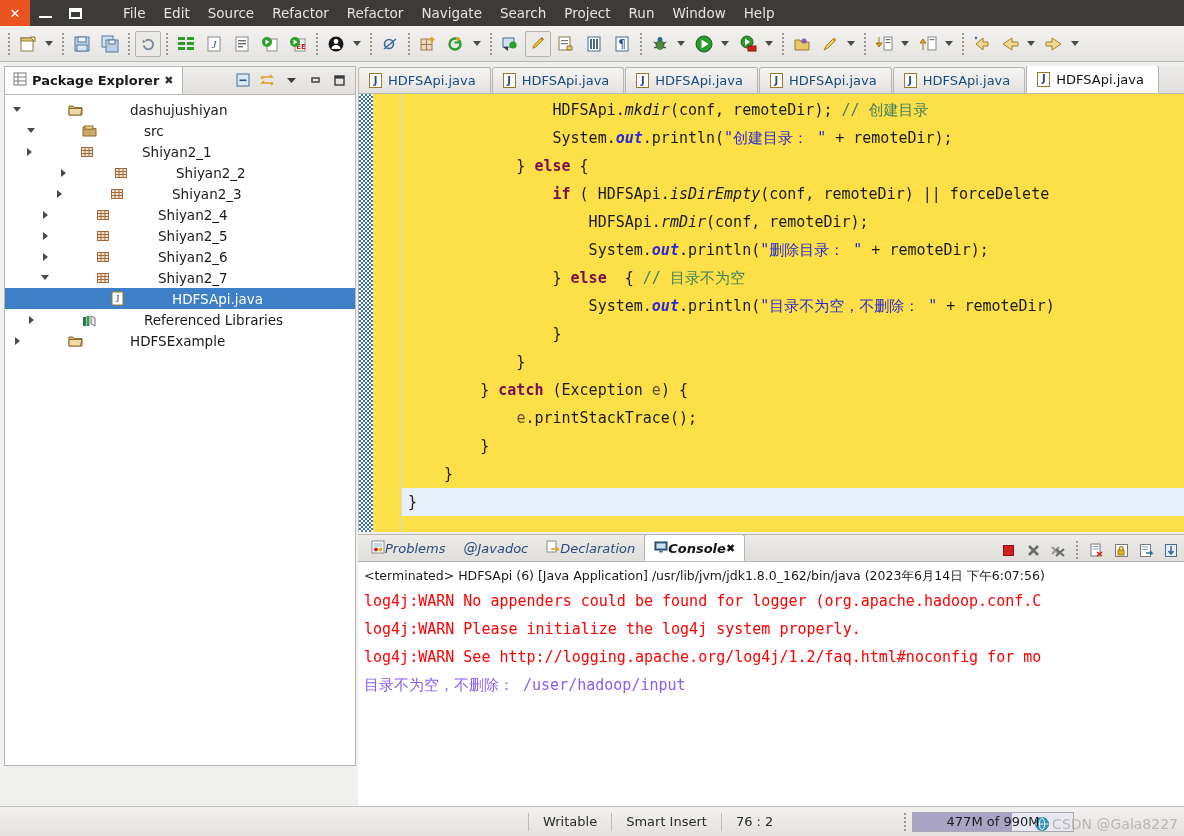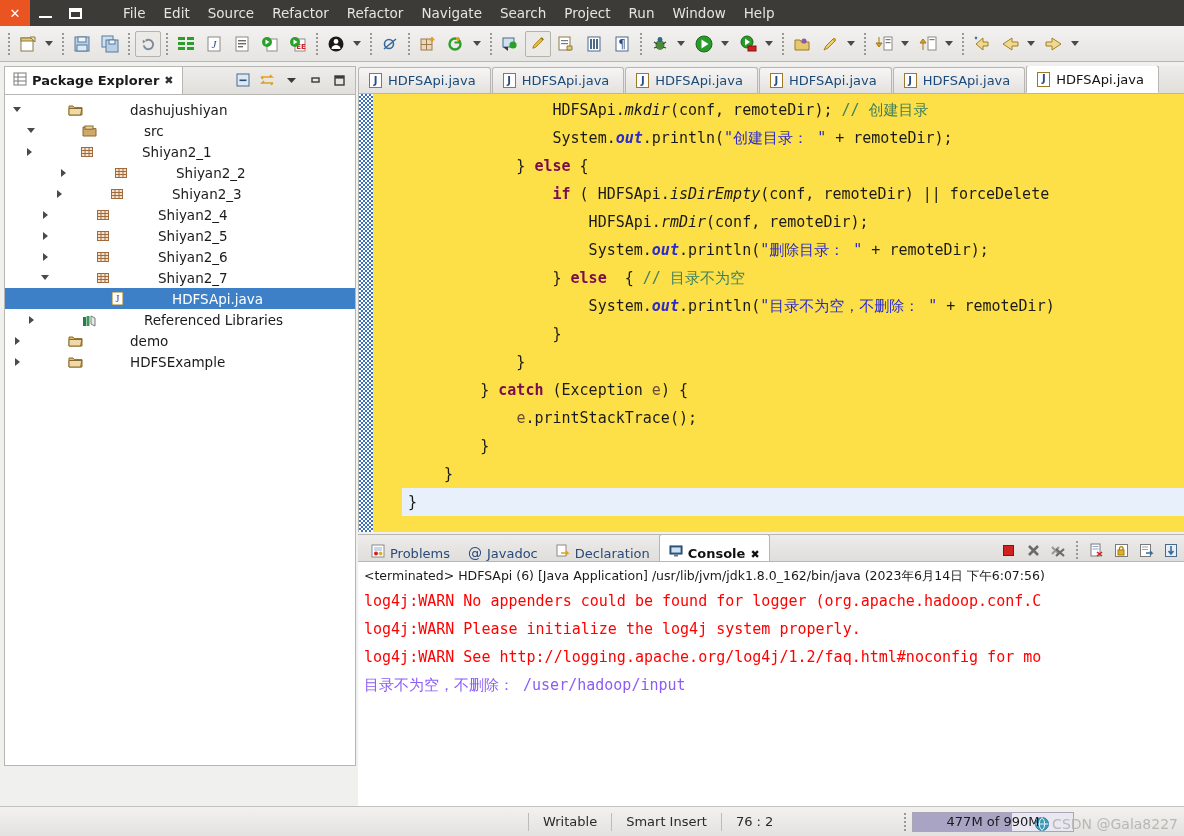--- a/index.html
+++ b/index.html
@@ -163,22 +163,22 @@
     position: absolute; left: 358px; top: 472px; right: 0; height: 272px;
     background: #ffffff;
   }
   .ctabs {
     height: 28px; display: flex; align-items: flex-end;
     background: linear-gradient(#eeecea, #e0dedb);
     border-top: 1px solid #b8b6b3; border-bottom: 1px solid #b8b6b3;
     padding-left: 4px;
   }
   .ctab {
-    display: flex; align-items: flex-end; gap: 5px; height: 26px; padding: 0 9px;
-    font-size: 13px; color: #2a4a7a; white-space: nowrap;
+    display: flex; align-items: center; height: 26px; padding: 0 9px;
+    font-size: 13px; color: #2a4a7a; white-space: nowrap; font-style: italic;
   }
   .ctab.active {
     background: #ffffff; border: 1px solid #b8b6b3; border-bottom: none;
     border-radius: 3px 3px 0 0; color: #111; font-weight: bold; height: 27px;
   }
   .ctools { margin-left: auto; display: flex; align-items: center; gap: 3px; padding-right: 2px; }
   .ctools .ti { width: 22px; height: 22px; display: flex; align-items: center; justify-content: center; }
   .ctools .tsep2 { width: 0; border-left: 2px dotted #9a9894; height: 18px; margin: 0 4px; }
   .cbody { position: relative; height: 244px; overflow: hidden; padding: 3px 0 0 6px; }
   .cmeta {
@@ -703,32 +703,20 @@
           <span class="ticon">
             <svg width="15" height="14" viewBox="0 0 15 14">
                 <rect x="1" y="4" width="3" height="9" fill="#2a7a4a"></rect>
                 <rect x="4.5" y="3" width="3" height="10" fill="#3a9a5a"></rect>
                 <path d="M9 3 l4 2 l0 8 l-4 -2 z" fill="#e8e8e8" stroke="#7a7a7a"></path>
               </svg>
           </span>
           <span class="tlbl">Referenced Libraries</span>
         </div>
 
-        <div class="row" style="padding-left:6px">
-          <span class="arrow">
-              <i></i>
-            </span>
-          <span class="ticon">
-            <svg width="15" height="14" viewBox="0 0 15 14">
-                <path d="M1 3 l4 0 l1.2 1.6 l7.8 0 l0 7.4 l-13 0 z" fill="#e3b96a" stroke="#8a6a2a"></path>
-                <path d="M1 5.5 l12.8 0 l-1.2 6.5 l-11.6 0 z" fill="#f0d9a8" stroke="#8a6a2a"></path>
-              </svg>
-          </span>
-          <span class="tlbl">demo</span>
-        </div>
 
         <div class="row" style="padding-left:6px">
           <span class="arrow">
               <i></i>
             </span>
           <span class="ticon">
             <svg width="15" height="14" viewBox="0 0 15 14">
                 <path d="M1 3 l4 0 l1.2 1.6 l7.8 0 l0 7.4 l-13 0 z" fill="#e3b96a" stroke="#8a6a2a"></path>
                 <path d="M1 5.5 l12.8 0 l-1.2 6.5 l-11.6 0 z" fill="#f0d9a8" stroke="#8a6a2a"></path>
               </svg>

